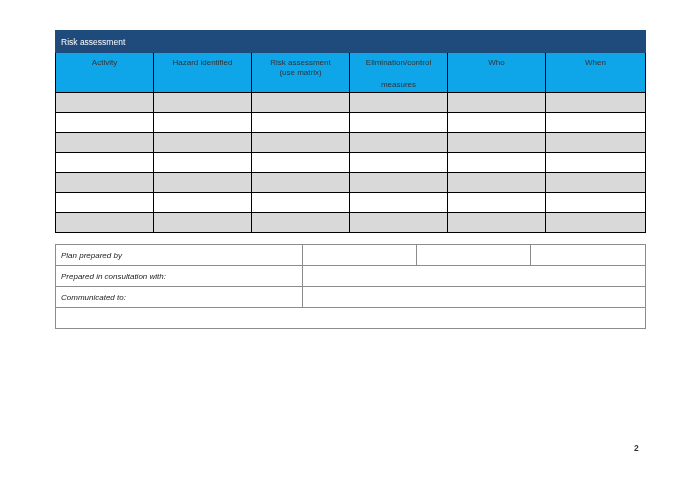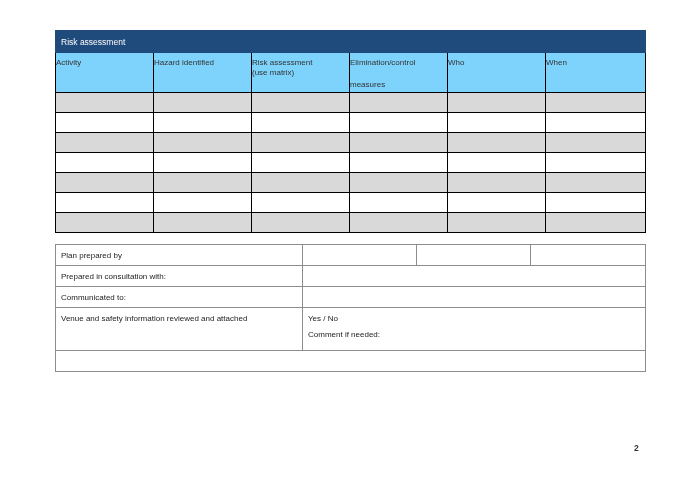--- a/index.html
+++ b/index.html
@@ -36,24 +36,24 @@
       padding-left: 5px;
       font-size: 8.5px;
       font-weight: normal;
       border-color: #1f4a7c;
     }
     .risk-table .head-row th {
       height: 34px;
       vertical-align: top;
       font-weight: normal;
       font-size: 8px;
-      text-align: left;
+      text-align: center;
       padding-top: 5px;
       line-height: 10px;
-      background: #7dd3fc;
+      background: #0ea5e9;
       color: #333;
     }
     .risk-table .head-row th .sub {
       display: block;
     }
     .risk-table .data-row td {
       height: 19px;
     }
     .risk-table .data-row.shaded td {
       background: #d9d9d9;
@@ -69,20 +69,21 @@
       width: 590px;
       border-collapse: collapse;
       table-layout: fixed;
       font-size: 8px;
       color: #222;
     }
     .plan-table td {
       border: 1px solid #8c8c8c;
       padding: 0 0 0 5px;
       vertical-align: middle;
+      font-style: italic;
     }
     .plan-table .r1 td { height: 20px; }
     .plan-table .r2 td { height: 20px; }
     .plan-table .r3 td { height: 20px; }
     .plan-table .r4 td { height: 36px; vertical-align: top; padding-top: 6px; }
     .plan-table .r5 td { height: 20px; }
     .plan-table .r4 .line2 { display: block; margin-top: 7px; }
 
     .page-number {
       position: absolute;
@@ -193,26 +194,19 @@
     <td></td>
   </tr>
   <tr class="r2">
     <td>Prepared in consultation with:</td>
     <td colspan="3"></td>
   </tr>
   <tr class="r3">
     <td>Communicated to:</td>
     <td colspan="3"></td>
   </tr>
-  <tr class="r4">
-    <td>Venue and safety information reviewed and attached</td>
-    <td colspan="3">
-      <span>Yes /  No</span>
-      <span class="line2">Comment if needed:</span>
-    </td>
-  </tr>
   <tr class="r5">
     <td colspan="4"></td>
   </tr>
 </tbody>
   </table>
 
 <div class="page-number">2</div>
 
 </body></html>

